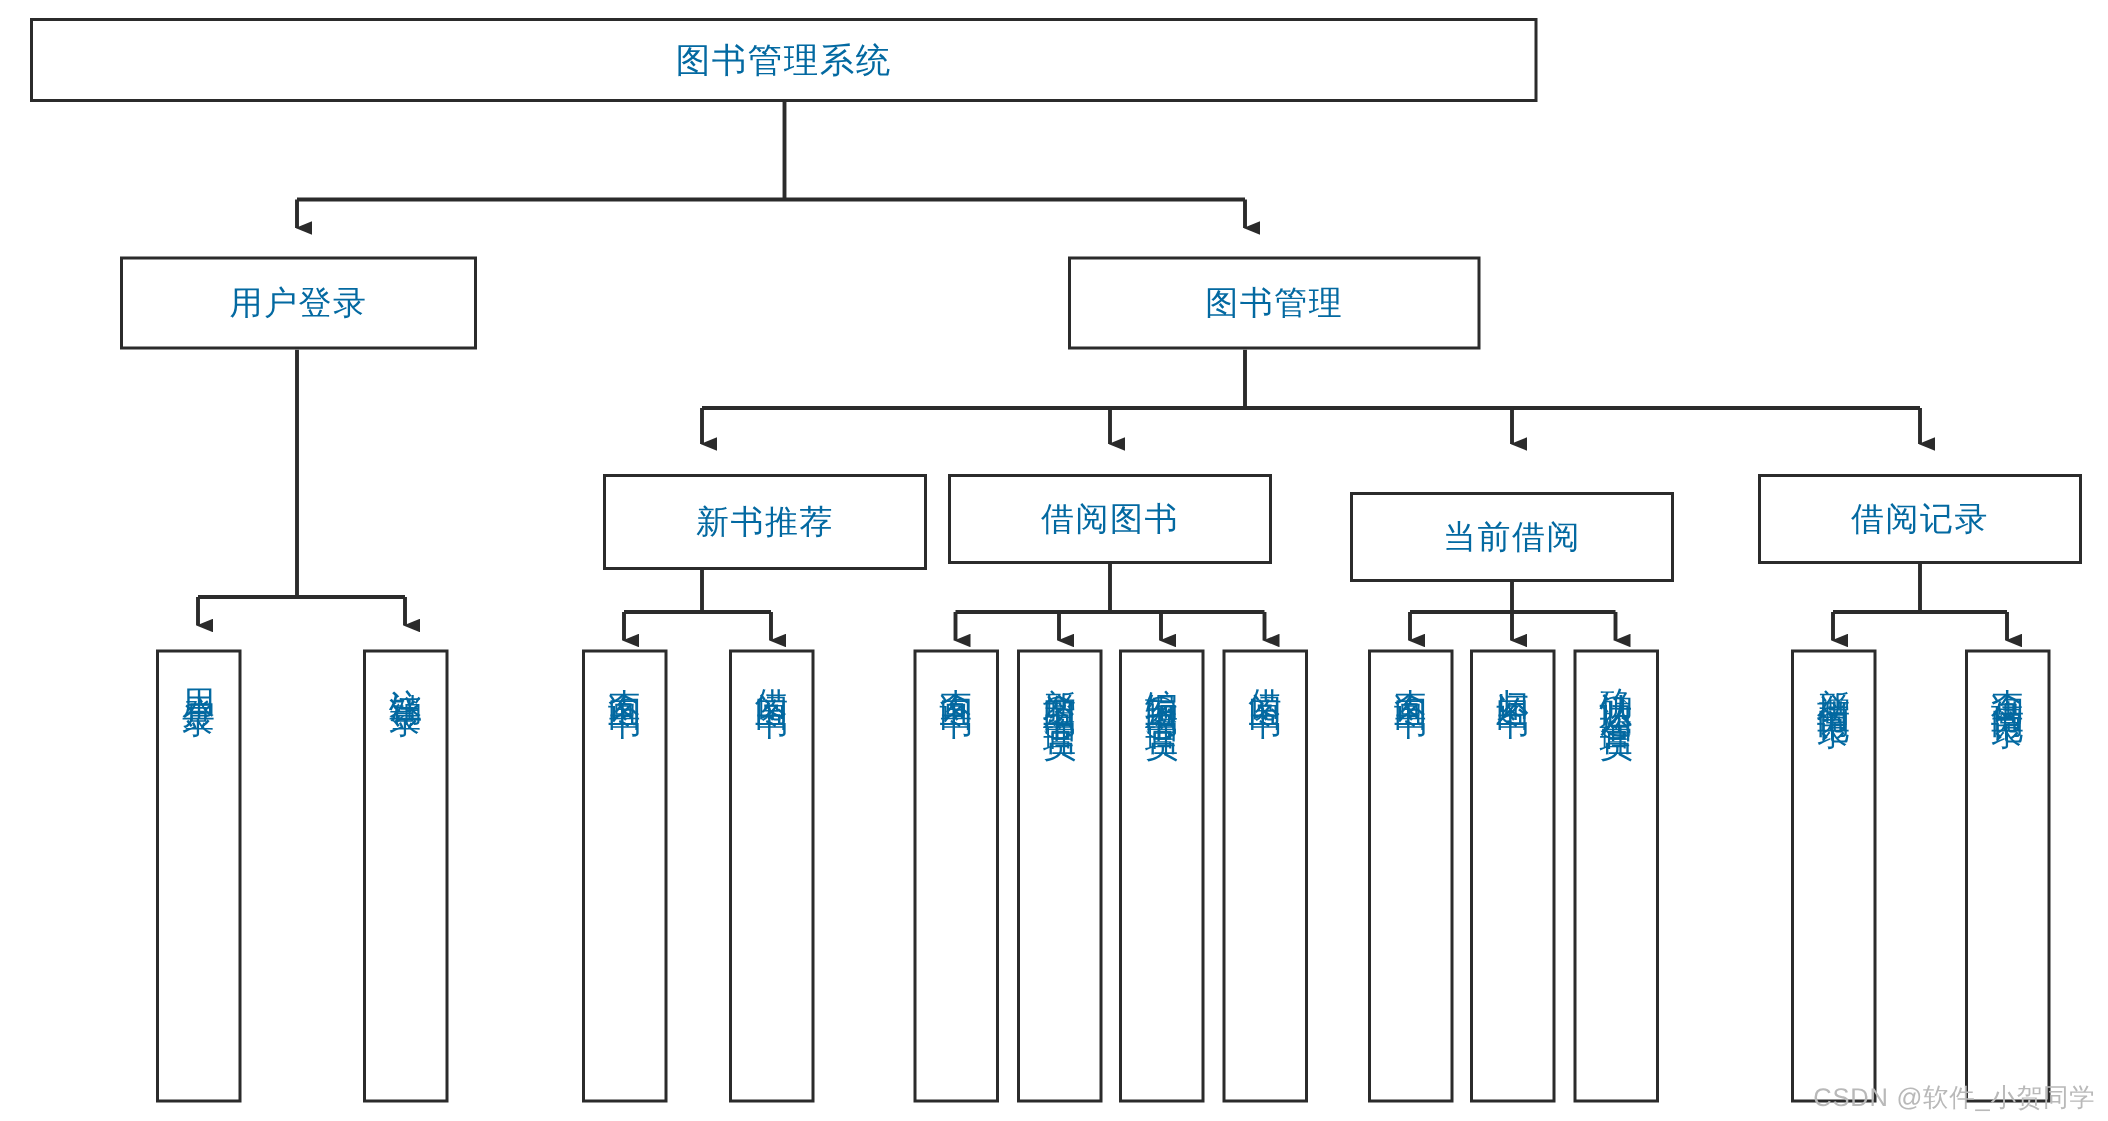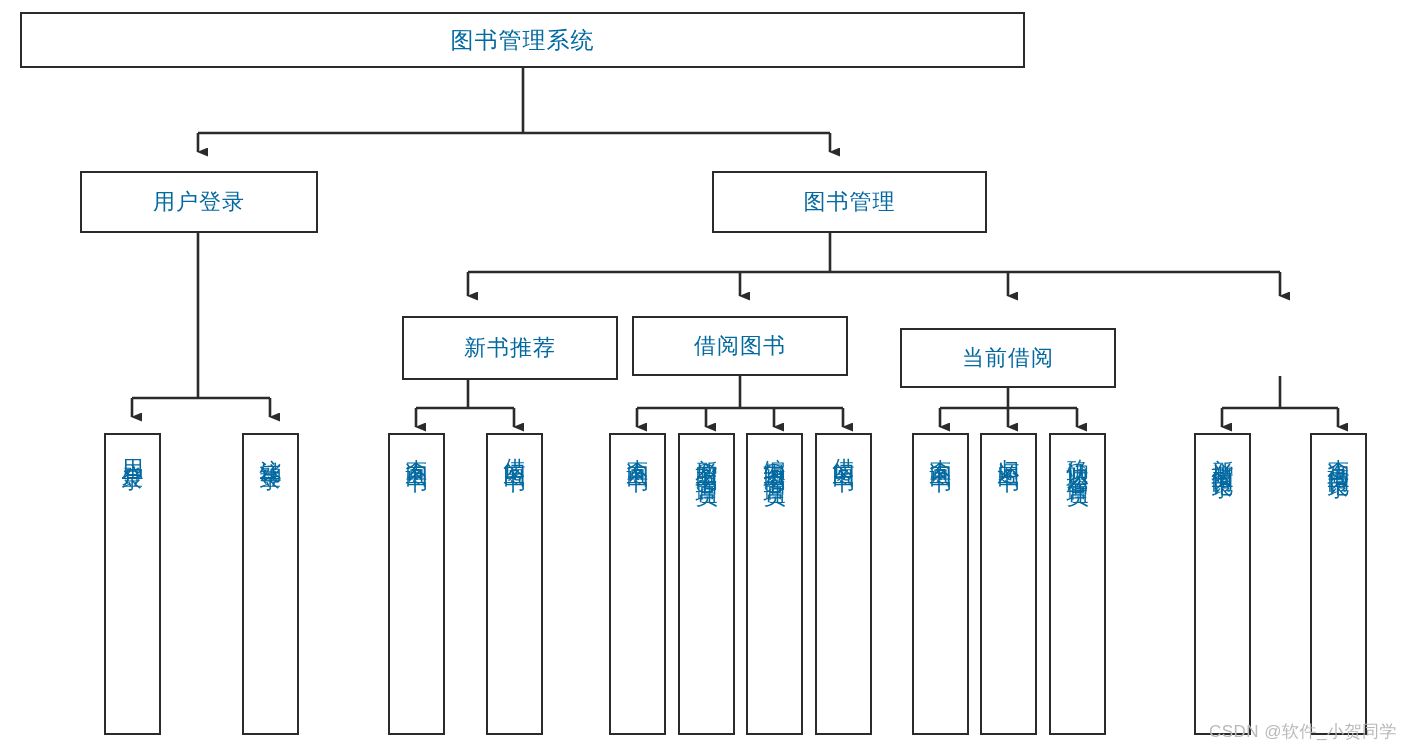--- a/index.html
+++ b/index.html
@@ -135,20 +135,23 @@
 
   <div class="node horiz" style="left:356px; top:316px; width:216px; height:64px;margin-left:46px;">
     <span>新书推荐</span>
   </div>
   <div class="node horiz" style="left:632px; top:316px; width:216px; height:60px;">
     <span>借阅图书</span>
   </div>
   <div class="node horiz" style="left:900px; top:328px; width:216px; height:60px;">
     <span>当前借阅</span>
   </div>
+  <div class="node horiz" style="left:1172px; top:316px; width:216px; height:60px;">
+    <span>借阅记录</span>
+  </div>
 
   <div class="node vert" style="left:104px; top:433px; width:57px; height:302px;">
     <span class="vtext">用户登录</span>
   </div>
   <div class="node vert" style="left:242px; top:433px; width:57px; height:302px;">
     <span class="vtext">注销登录</span>
   </div>
 
   <div class="node vert" style="left:388px; top:433px; width:57px; height:302px;">
     <span class="vtext">查询图书</span>

